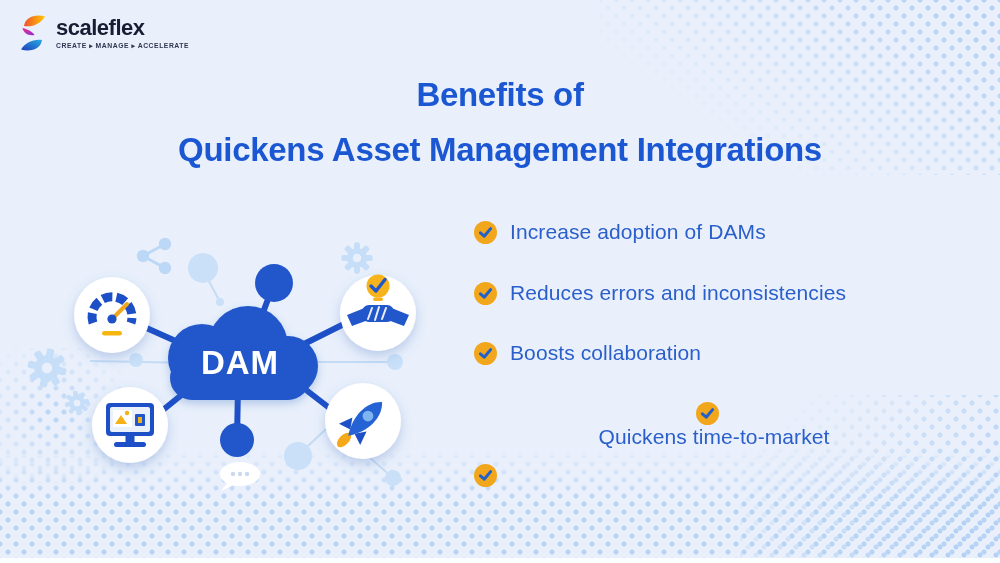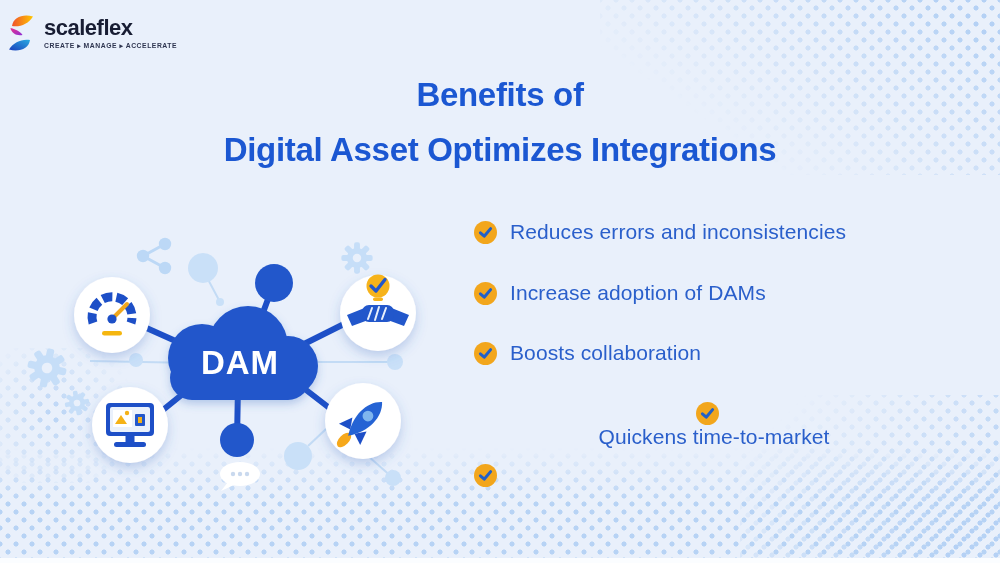--- a/index.html
+++ b/index.html
@@ -29,21 +29,21 @@
   .dots-left { left:0; top:348px; width:135px; height:135px;
     -webkit-mask-image:radial-gradient(circle at 40% 50%, rgba(0,0,0,.85), transparent 78%);
             mask-image:radial-gradient(circle at 40% 50%, rgba(0,0,0,.85), transparent 78%); }
   .dots-br { left:740px; top:395px; width:260px; height:163px;
     -webkit-mask-image:linear-gradient(135deg, transparent 15%, rgba(0,0,0,.95) 85%);
             mask-image:linear-gradient(135deg, transparent 15%, rgba(0,0,0,.95) 85%); }
 
   .bottom-strip { position:absolute; left:0; bottom:0; width:1000px; height:5px; background:#FBFDFF; }
 
   
-  .logo { position:absolute; left:6px; top:13px; display:flex; align-items:flex-start; }
+  .logo { position:absolute; left:18px; top:13px; display:flex; align-items:flex-start; }
   .logo-mark { width:30px; height:40px; margin-right:8px; }
   .logo-texts { padding-top:4px; }
   .logo-brand { font-size:22px; font-weight:700; color:#181D33; letter-spacing:-0.5px; line-height:22px; }
   .logo-tagline { font-size:6.8px; font-weight:700; color:#2E3550; letter-spacing:0.55px; margin-top:3px; }
 
   
   .title-block { position:absolute; left:0; top:67px; width:1000px; text-align:center;
     color:#1B57D2; font-weight:700; font-size:33px; line-height:55px; letter-spacing:-0.3px; }
 
   
@@ -91,37 +91,37 @@
       <path d="M24,27 C23,35.5 13,39.5 3,36.5 C7.5,29 16.5,25.5 24,27 Z" fill="url(#lg-bot)"></path>
     </svg>
     <div class="logo-texts">
       <div class="logo-brand">scaleflex</div>
       <div class="logo-tagline">CREATE ▸ MANAGE ▸ ACCELERATE</div>
     </div>
   </div>
 
   <div class="title-block">
     <div>Benefits of</div>
-    <div>Digital Asset Optimizes Integrations</div>
+    <div>Quickens Asset Management Integrations</div>
   </div>
 
   <div class="benefits">
     <div class="benefit-row">
       <svg class="check-badge" viewBox="0 0 23 23">
         <circle cx="11.5" cy="11.5" r="11.5" fill="#F2A61C"></circle>
         <polyline points="6.4,11.8 10.2,15.2 16.6,7.6" fill="none" stroke="#2160C8" stroke-width="3" stroke-linecap="round" stroke-linejoin="round"></polyline>
       </svg>
+      <span class="benefit-label">Increase adoption of DAMs</span>
+    </div>
+    <div class="benefit-row">
+      <svg class="check-badge" viewBox="0 0 23 23">
+        <circle cx="11.5" cy="11.5" r="11.5" fill="#F2A61C"></circle>
+        <polyline points="6.4,11.8 10.2,15.2 16.6,7.6" fill="none" stroke="#2160C8" stroke-width="3" stroke-linecap="round" stroke-linejoin="round"></polyline>
+      </svg>
       <span class="benefit-label">Reduces errors and inconsistencies</span>
-    </div>
-    <div class="benefit-row">
-      <svg class="check-badge" viewBox="0 0 23 23">
-        <circle cx="11.5" cy="11.5" r="11.5" fill="#F2A61C"></circle>
-        <polyline points="6.4,11.8 10.2,15.2 16.6,7.6" fill="none" stroke="#2160C8" stroke-width="3" stroke-linecap="round" stroke-linejoin="round"></polyline>
-      </svg>
-      <span class="benefit-label">Increase adoption of DAMs</span>
     </div>
     <div class="benefit-row">
       <svg class="check-badge" viewBox="0 0 23 23">
         <circle cx="11.5" cy="11.5" r="11.5" fill="#F2A61C"></circle>
         <polyline points="6.4,11.8 10.2,15.2 16.6,7.6" fill="none" stroke="#2160C8" stroke-width="3" stroke-linecap="round" stroke-linejoin="round"></polyline>
       </svg>
       <span class="benefit-label">Boosts collaboration</span>
     </div>
     <div class="benefit-row">
       <svg class="check-badge" viewBox="0 0 23 23">

